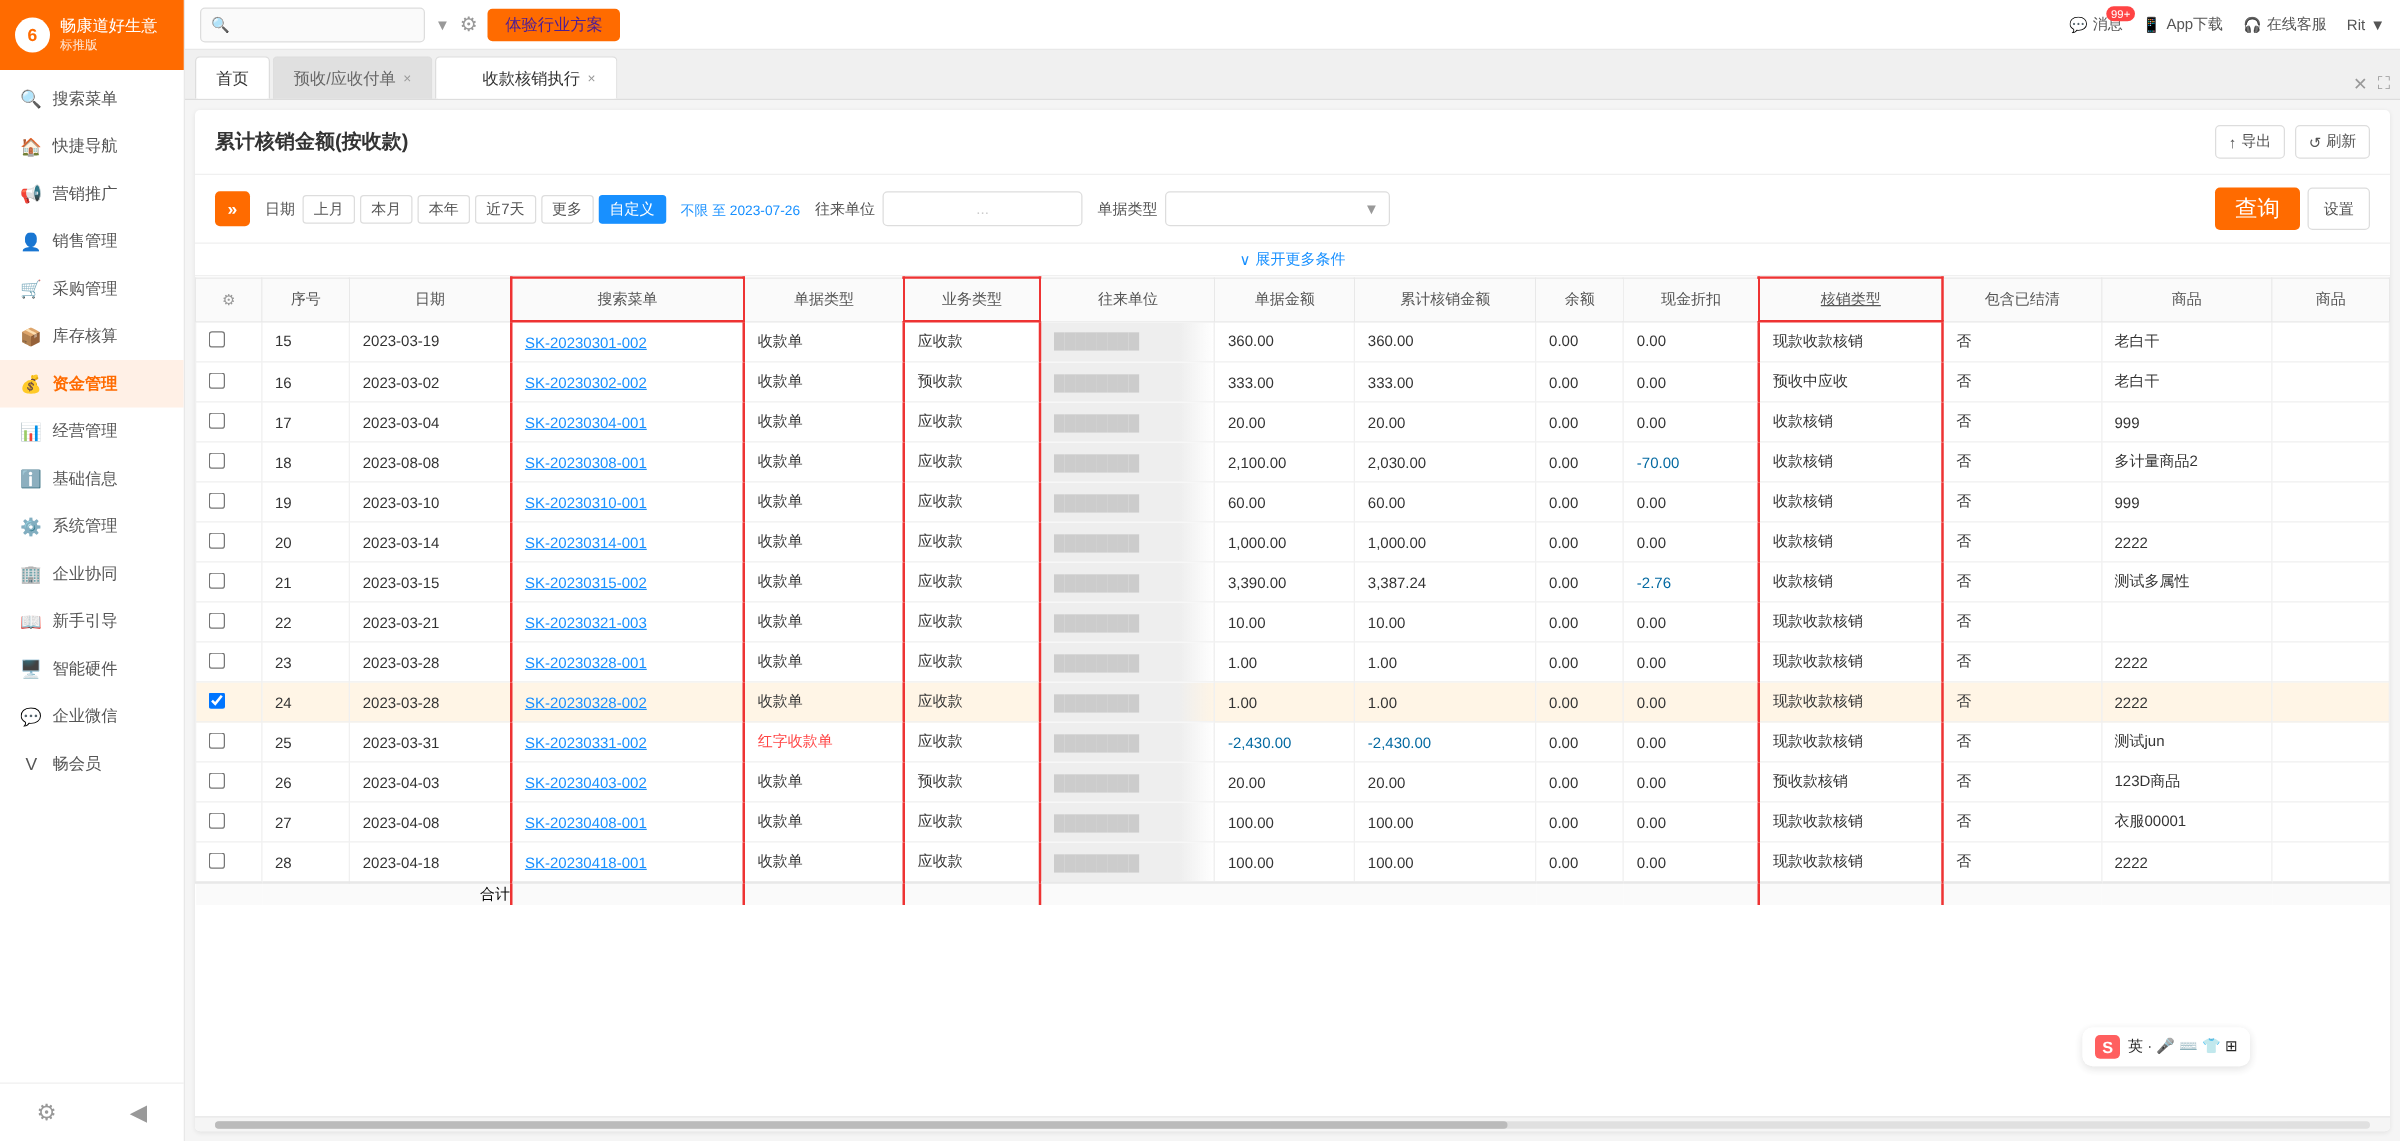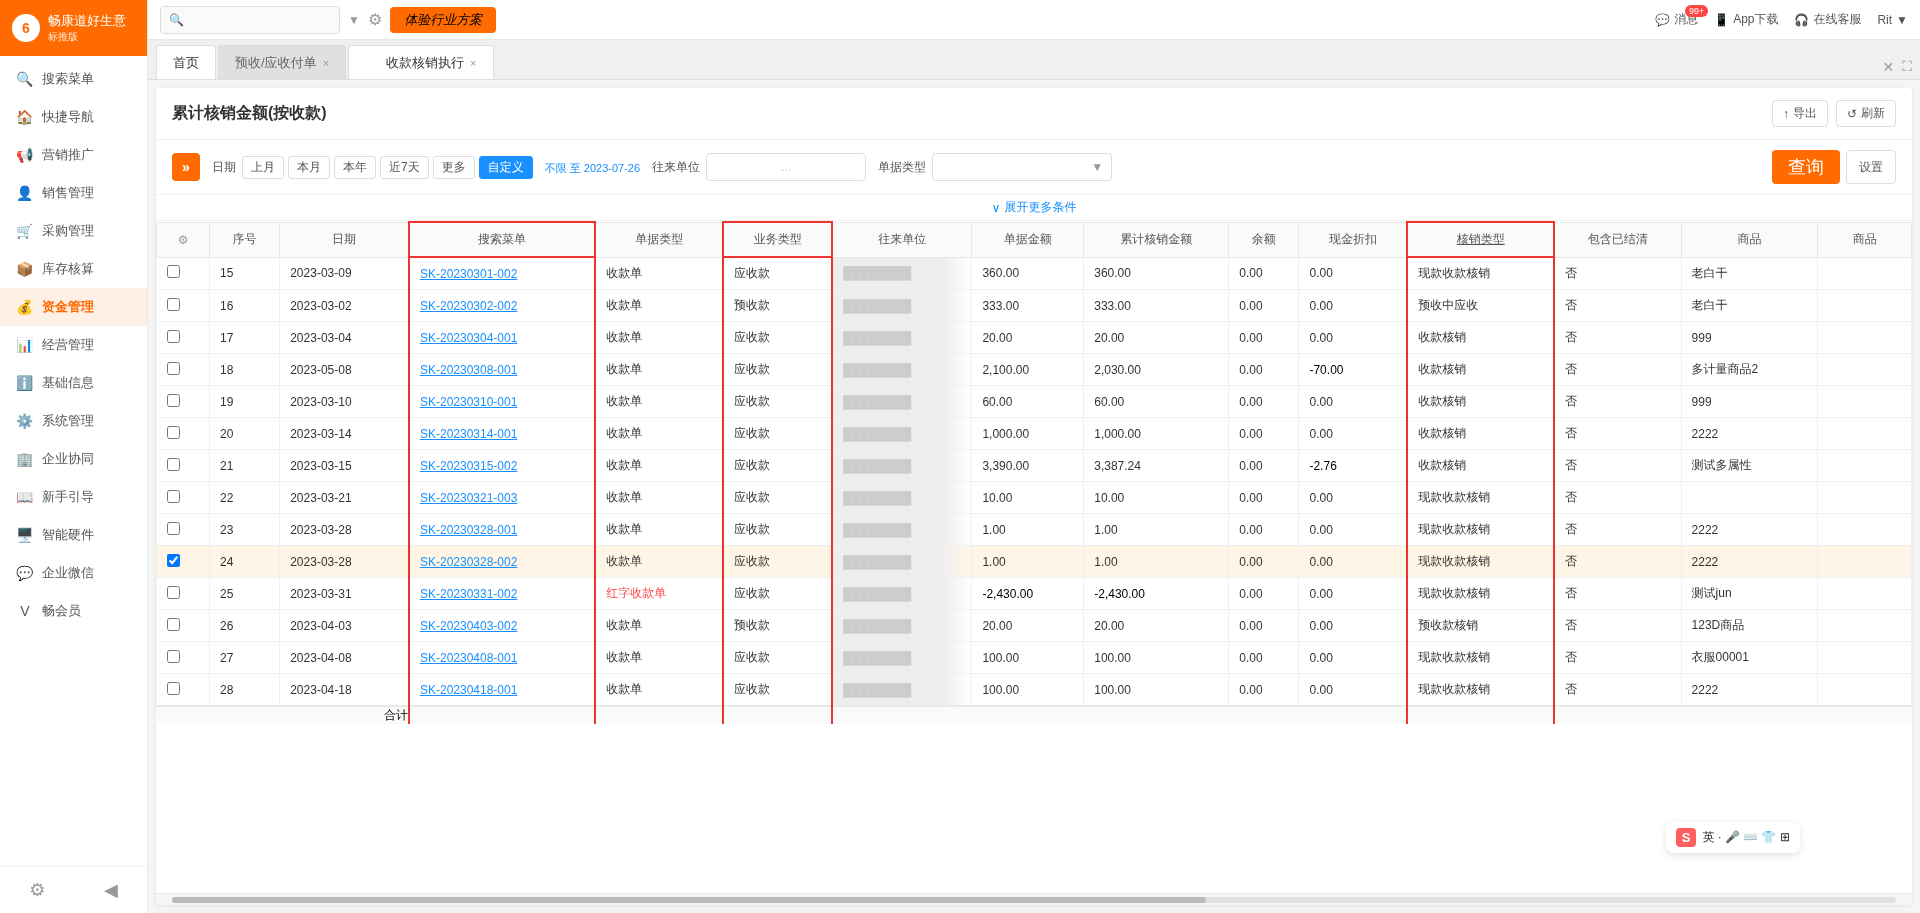--- a/index.html
+++ b/index.html
@@ -19,21 +19,21 @@
     .sidebar-bottom-btn { color: #999; font-size: 18px; cursor: pointer; padding: 4px; }
 
     
     .main { flex: 1; display: flex; flex-direction: column; overflow: hidden; }
 
     
     .topbar { height: 40px; background: #fff; border-bottom: 1px solid #e8e8e8; display: flex; align-items: center; padding: 0 12px; gap: 8px; }
     .topbar-search { flex: 0 0 180px; height: 28px; border: 1px solid #ddd; border-radius: 4px; display: flex; align-items: center; padding: 0 8px; gap: 4px; color: #bbb; font-size: 12px; background: #fafafa; }
     .topbar-arrow { color: #999; cursor: pointer; }
     .topbar-gear { color: #999; font-size: 16px; cursor: pointer; }
-    .topbar-btn-industry { background: #ff6b00; color: #000000; border: none; padding: 4px 14px; border-radius: 4px; cursor: pointer; font-size: 13px; font-style: italic; }
+    .topbar-btn-industry { background: #ff6b00; color: #4c1d95; border: none; padding: 4px 14px; border-radius: 4px; cursor: pointer; font-size: 13px; }
     .topbar-spacer { flex: 1; }
     .topbar-actions { display: flex; align-items: center; gap: 16px; color: #555; font-size: 12px; }
     .topbar-badge { position: relative; display: inline-block; }
     .topbar-badge-count { position: absolute; top: -6px; right: -10px; background: #f44; color: #fff; font-size: 9px; border-radius: 8px; padding: 1px 4px; min-width: 16px; text-align: center; }
     .topbar-action-item { display: flex; align-items: center; gap: 4px; cursor: pointer; }
 
     
     .tabs { height: 40px; background: #f0f0f0; display: flex; align-items: flex-end; border-bottom: 1px solid #ddd; padding: 0 8px; gap: 2px; }
     .tab { height: 34px; padding: 0 16px; display: flex; align-items: center; gap: 6px; border-radius: 4px 4px 0 0; cursor: pointer; font-size: 13px; background: #e0e0e0; color: #666; border: 1px solid #ddd; border-bottom: none; }
     .tab.active { background: #fff; color: #333; font-weight: 500; border-color: #ddd; padding-left: 37px; }
@@ -69,21 +69,21 @@
     .filter-more { text-align: center; padding: 4px; border-bottom: 1px solid #f0f0f0; }
     .filter-more-btn { color: #1890ff; font-size: 12px; cursor: pointer; display: inline-flex; align-items: center; gap: 4px; }
 
     
     .table-wrapper { flex: 1; overflow: auto; }
     table { width: 100%; border-collapse: collapse; font-size: 12px; }
     thead th { background: #fafafa; border: 1px solid #e8e8e8; padding: 8px 10px; white-space: nowrap; color: #555; font-weight: 500; position: sticky; top: 0; z-index: 2; }
     tbody td { border: 1px solid #f0f0f0; padding: 7px 10px; white-space: nowrap; color: #333; }
     tbody tr.selected { background: #fff5e6; }
     tbody td.link { color: #1890ff; cursor: pointer; text-decoration: underline; }
-    tbody td.red { color: #000000; margin-top: 10px; }
+    tbody td.red { color: #0369a1; margin-top: 10px; }
     .tfoot-row td { background: #fafafa; font-weight: 500; border-top: 2px solid #e8e8e8; text-align: right; }
     .gear-icon { color: #999; cursor: pointer; }
 
     
     .table-scroll-hint { height: 12px; background: #f5f5f5; border-top: 1px solid #e8e8e8; position: relative; }
     .table-scroll-track { height: 6px; background: #e0e0e0; border-radius: 3px; margin: 3px 16px; }
     .table-scroll-thumb { height: 6px; width: 60%; background: #bbb; border-radius: 3px; }
 
     
     .col-sk { border-left: 2px solid #e33 !important; border-right: 2px solid #e33 !important; }
@@ -303,21 +303,21 @@
             <th class="col-hx-header">核销类型</th>
             <th>包含已结清</th>
             <th>商品</th>
             <th>商品</th>
           </tr>
         </thead>
         <tbody id="table-body">
         <tr>
       <td><input type="checkbox" style="cursor: pointer;"></td>
       <td>15</td>
-      <td>2023-03-09</td>
+      <td>2023-03-19</td>
       <td class="link col-sk">SK-20230301-002</td>
       <td style="">收款单</td>
       <td class="col-biz">应收款</td>
       <td style="color:#ccc; background: linear-gradient(90deg, #eee 80%, transparent); min-width:80px; overflow:hidden;">████████</td>
       <td class="">360.00</td>
       <td class="">360.00</td>
       <td>0.00</td>
       <td class="">0.00</td>
       <td class="col-hx">现款收款核销</td>
       <td>否</td>
@@ -354,21 +354,21 @@
       <td>0.00</td>
       <td class="">0.00</td>
       <td class="col-hx">收款核销</td>
       <td>否</td>
       <td>999</td>
       <td style="min-width:60px;"></td>
     </tr>
             <tr>
       <td><input type="checkbox" style="cursor: pointer;"></td>
       <td>18</td>
-      <td>2023-05-08</td>
+      <td>2023-08-08</td>
       <td class="link col-sk">SK-20230308-001</td>
       <td style="">收款单</td>
       <td class="col-biz">应收款</td>
       <td style="color:#ccc; background: linear-gradient(90deg, #eee 80%, transparent); min-width:80px; overflow:hidden;">████████</td>
       <td class="">2,100.00</td>
       <td class="">2,030.00</td>
       <td>0.00</td>
       <td class="red">-70.00</td>
       <td class="col-hx">收款核销</td>
       <td>否</td>

